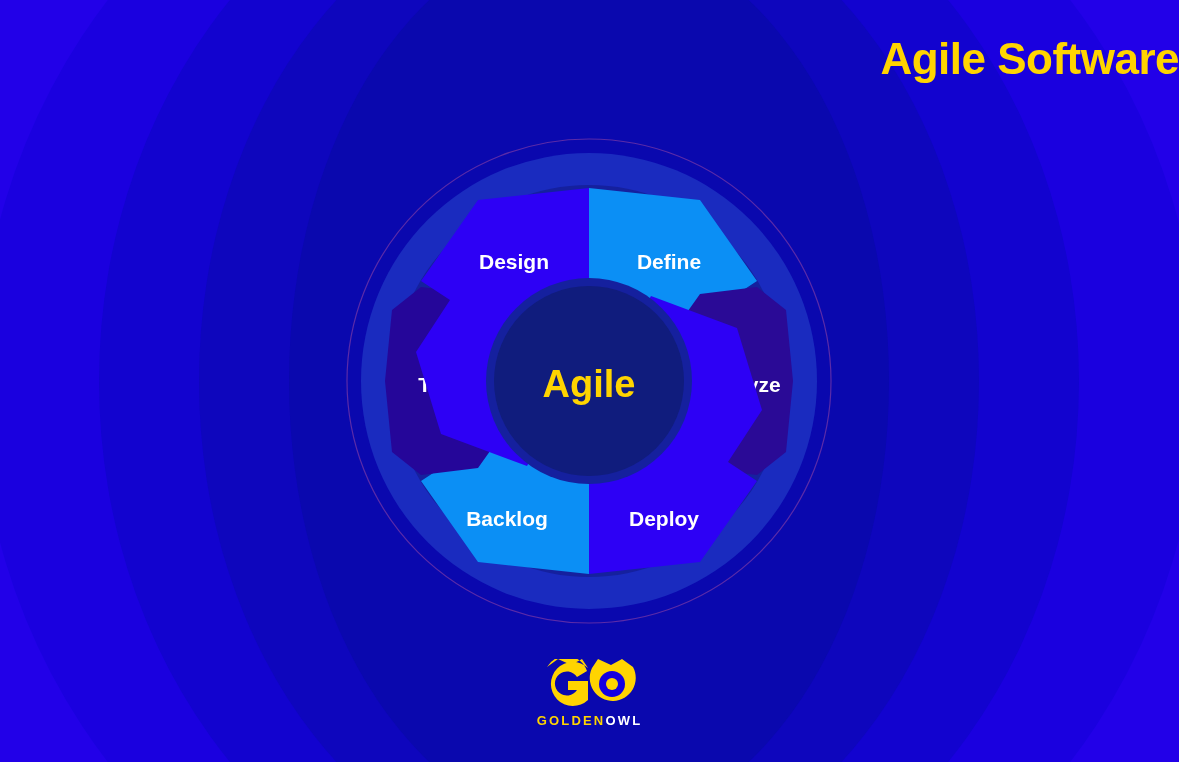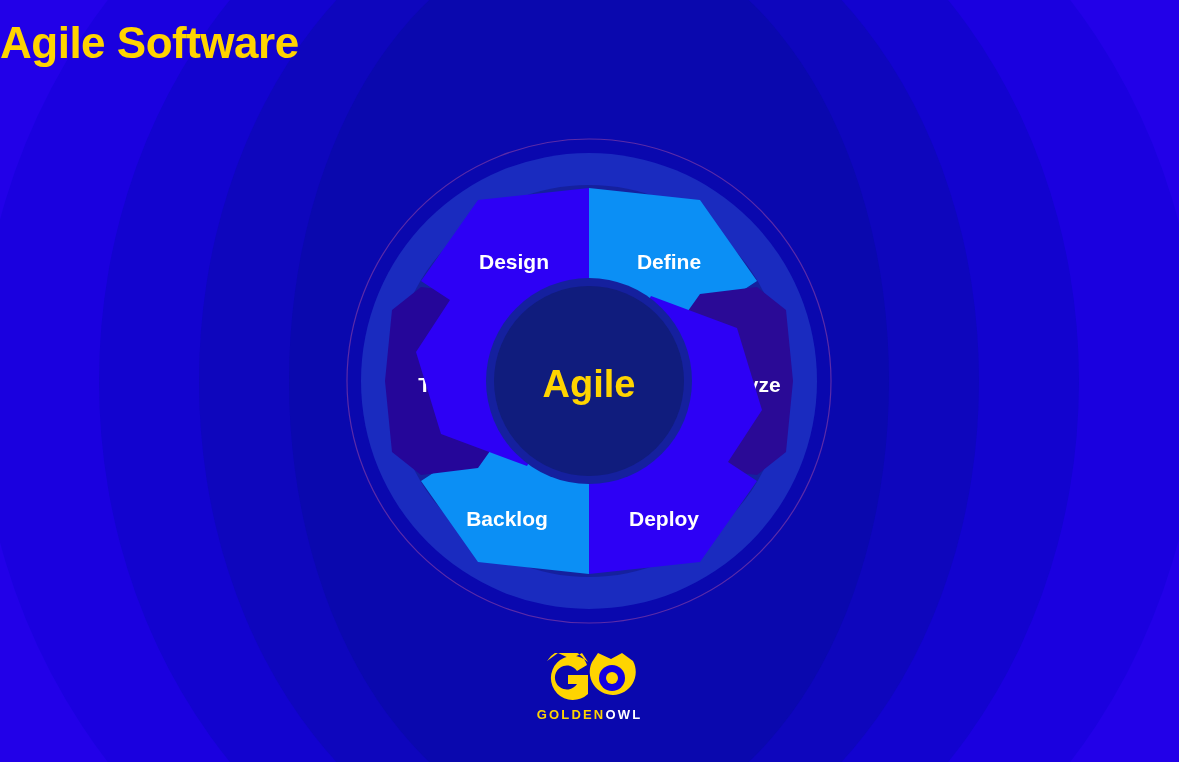--- a/index.html
+++ b/index.html
@@ -8,22 +8,22 @@
     font-family:"Liberation Sans", sans-serif;
     background:#1400E0;
     position:relative;
   }
 
   
   #bg-layer { position:absolute; inset:0; z-index:0; }
 
   
   .title-block{
-    position:absolute; top:16px; left:0; width:100%;
-    text-align:left; z-index:5;
+    position:absolute; top:32px; left:0; width:100%;
+    text-align:right; z-index:5;
   }
   .title-line{
     font-size:44px; font-weight:bold; color:#FFD400;
     letter-spacing:-0.5px; line-height:54px;
     white-space:nowrap;
   }
 
   
   #wheel-layer{
     position:absolute; left:0; top:0; width:1179px; height:762px; z-index:3;
@@ -34,21 +34,21 @@
     dominant-baseline:middle;
   }
   .center-label{
     fill:#FFD400; font-family:"Liberation Sans", sans-serif;
     font-size:38px; font-weight:bold; text-anchor:middle;
     dominant-baseline:middle;
   }
 
   
   .logo-block{
-    position:absolute; left:0; bottom:40px; width:100%;
+    position:absolute; left:0; bottom:34px; width:100%;
     text-align:center; z-index:6;
   }
   .logo-mark{ display:block; margin:0 auto; }
   .logo-word{
     margin-top:4px; font-size:13px; font-weight:bold;
     letter-spacing:2.2px;
   }
   .logo-word .w-a{ color:#FFD400; }
   .logo-word .w-b{ color:#FFFFFF; }
 </style>

